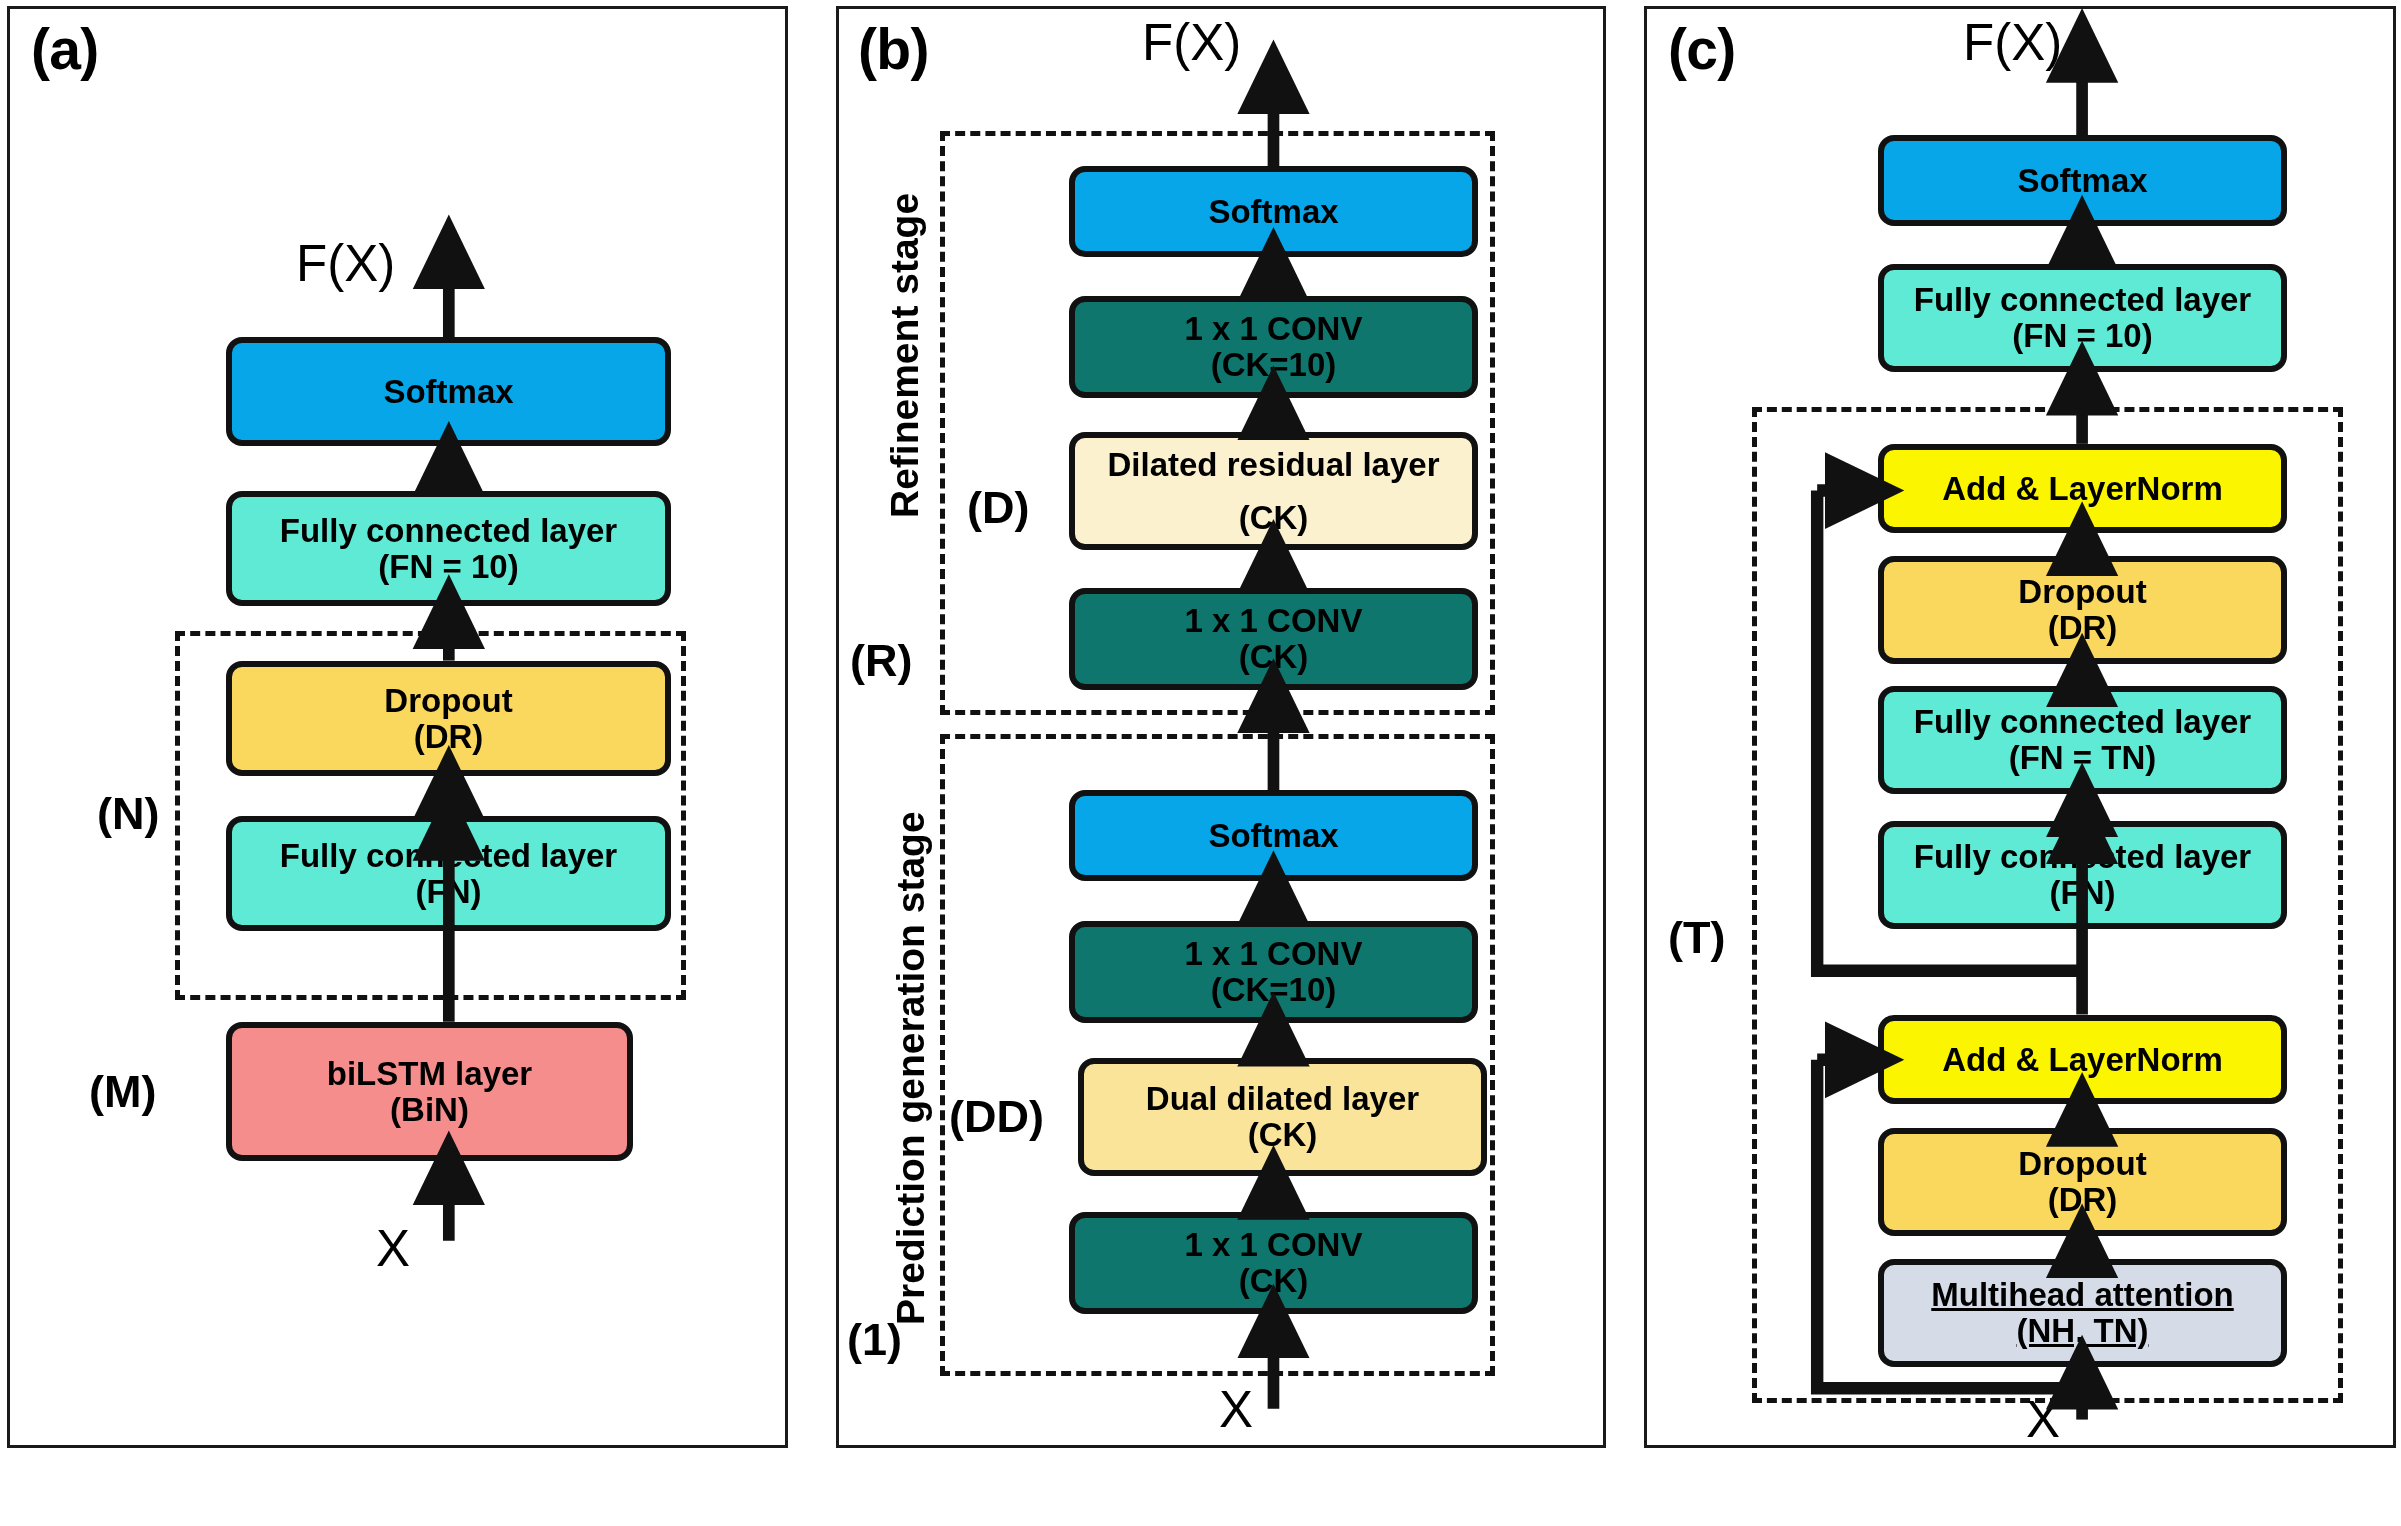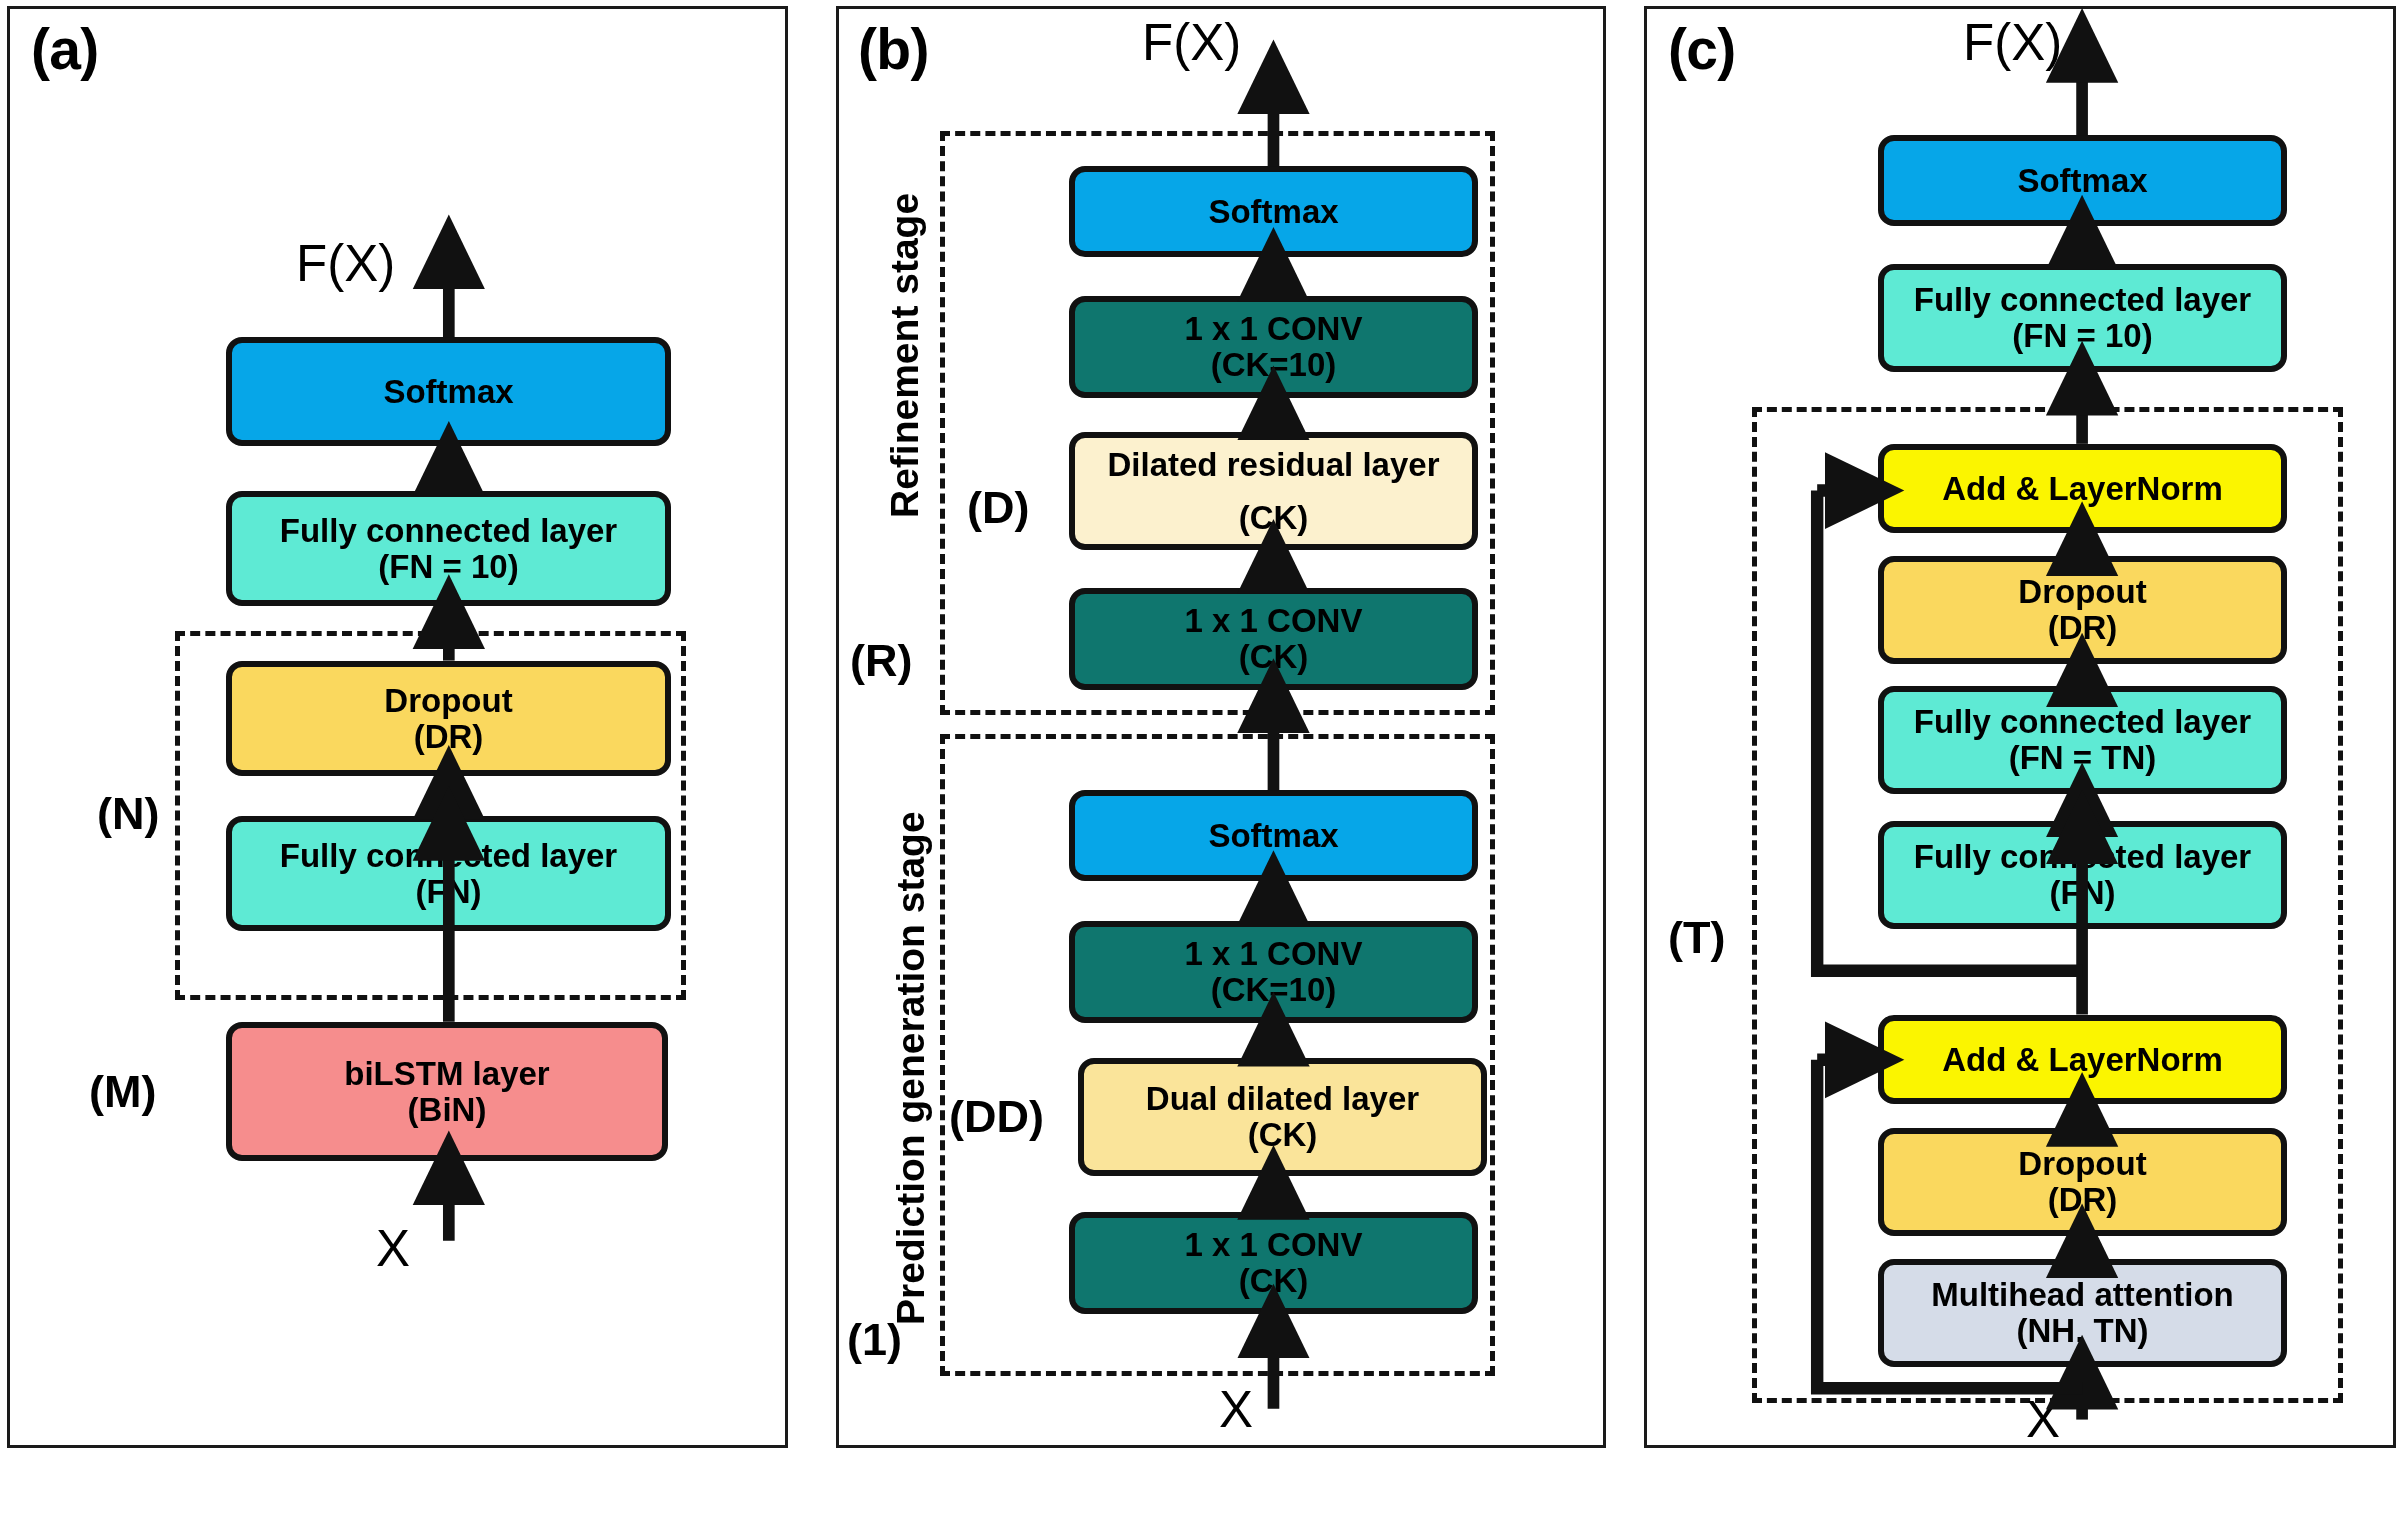--- a/index.html
+++ b/index.html
@@ -69,21 +69,21 @@
 <div class="box c-yellow sz40" style="left:226px;top:661px;width:445px;height:115px;">
   <span class="l1">Dropout</span>
   <span class="l2">(DR)</span>
 </div>
 
 <div class="box c-grey sz40" style="left:226px;top:816px;width:445px;height:115px;">
   <span class="l1">Fully connected layer</span>
   <span class="l2">(FN)</span>
 </div>
 
-<div class="box c-pink sz40" style="left:226px;top:1022px;width:442px;height:139px;">
+<div class="box c-pink sz40" style="left:226px;top:1022px;width:407px;height:139px;">
   <span class="l1">biLSTM layer</span>
   <span class="l2">(BiN)</span>
 </div>
 
 <div class="x-label" style="left:376px;top:1219px;">X</div>
 
 <div class="panel" style="left:836px;top:5.8px;width:770px;height:1442px;"></div>
 <div class="panel-tag" style="left:858px;top:16px;">(b)</div>
 
 <div class="fx-label" style="left:1142px;top:13px;">F(X)</div>
@@ -178,21 +178,21 @@
 
 <div class="box c-brightyellow sz40" style="left:1878px;top:1015px;width:409px;height:89px;">
   <span class="l1">Add &amp; LayerNorm</span>
 </div>
 
 <div class="box c-yellow sz40" style="left:1878px;top:1128px;width:409px;height:108px;">
   <span class="l1">Dropout</span>
   <span class="l2">(DR)</span>
 </div>
 
-<div class="box c-bluegrey sz40" style="left:1878px;top:1259px;width:409px;height:108px;">
+<div class="box c-bluegrey sz40" style="left:1878px;top:1259px;width:409px;height:108px;text-decoration:underline;">
   <span class="l1">Multihead attention</span>
   <span class="l2">(NH, TN)</span>
 </div>
 
 <div class="x-label" style="left:2026px;top:1390px;">X</div>
 
 <svg class="arrows" viewBox="0 0 3290 2092">
   <defs>
     <marker id="ah" markerWidth="7" markerHeight="7" refX="3.2" refY="3.5" orient="auto" markerUnits="strokeWidth">
       <path d="M0,0.4 L6.4,3.5 L0,6.6 Z" fill="#111"></path>

